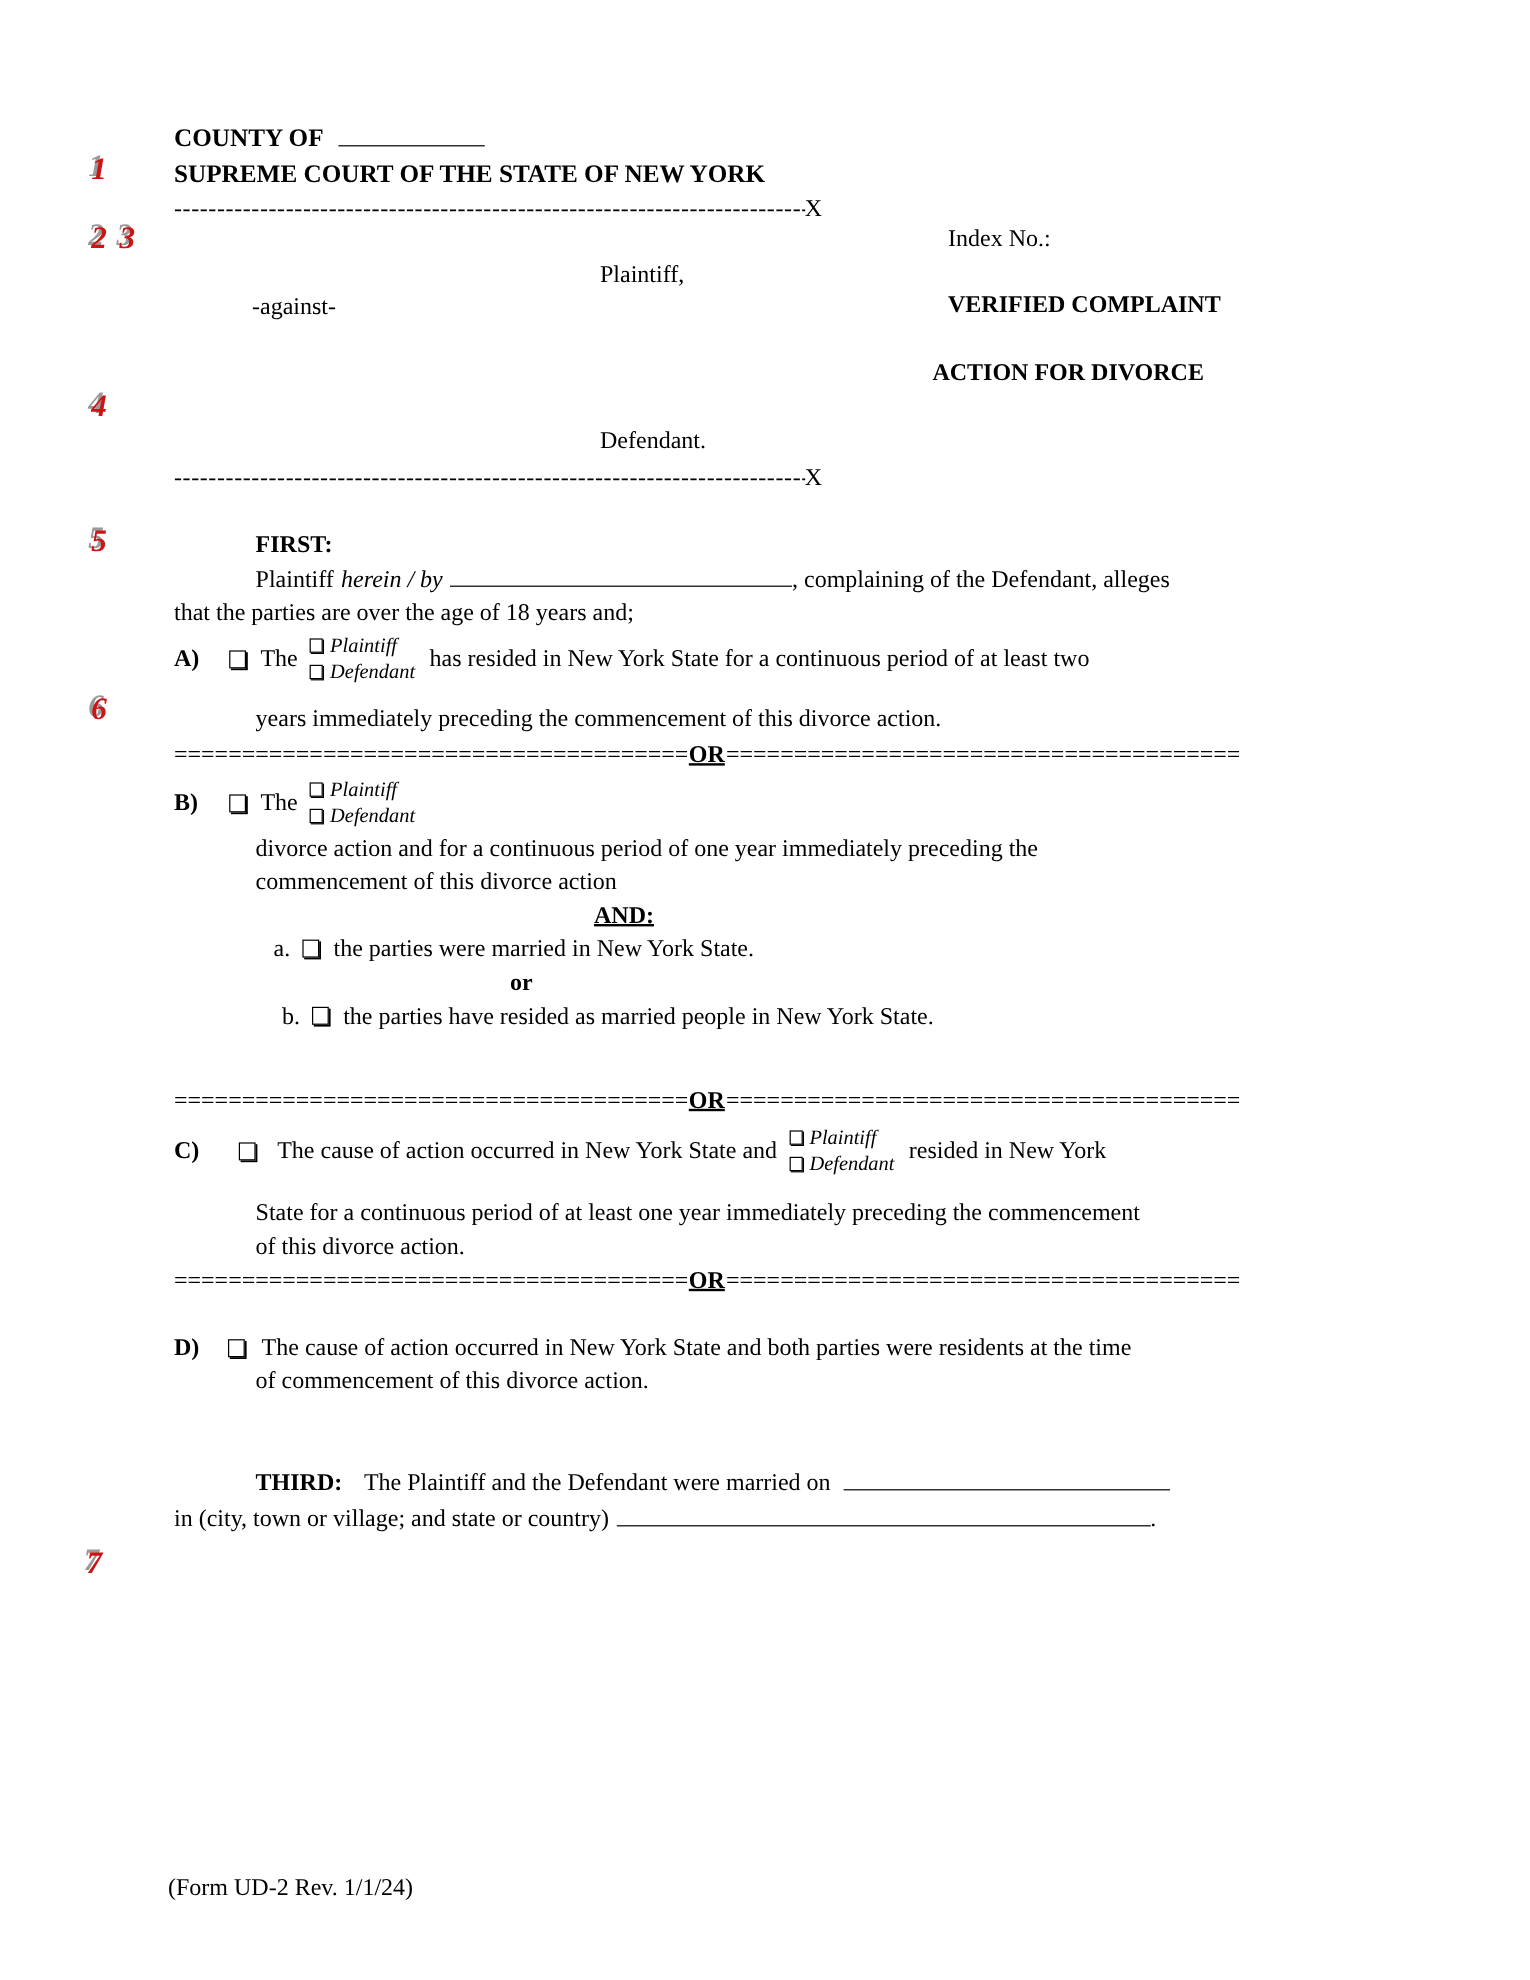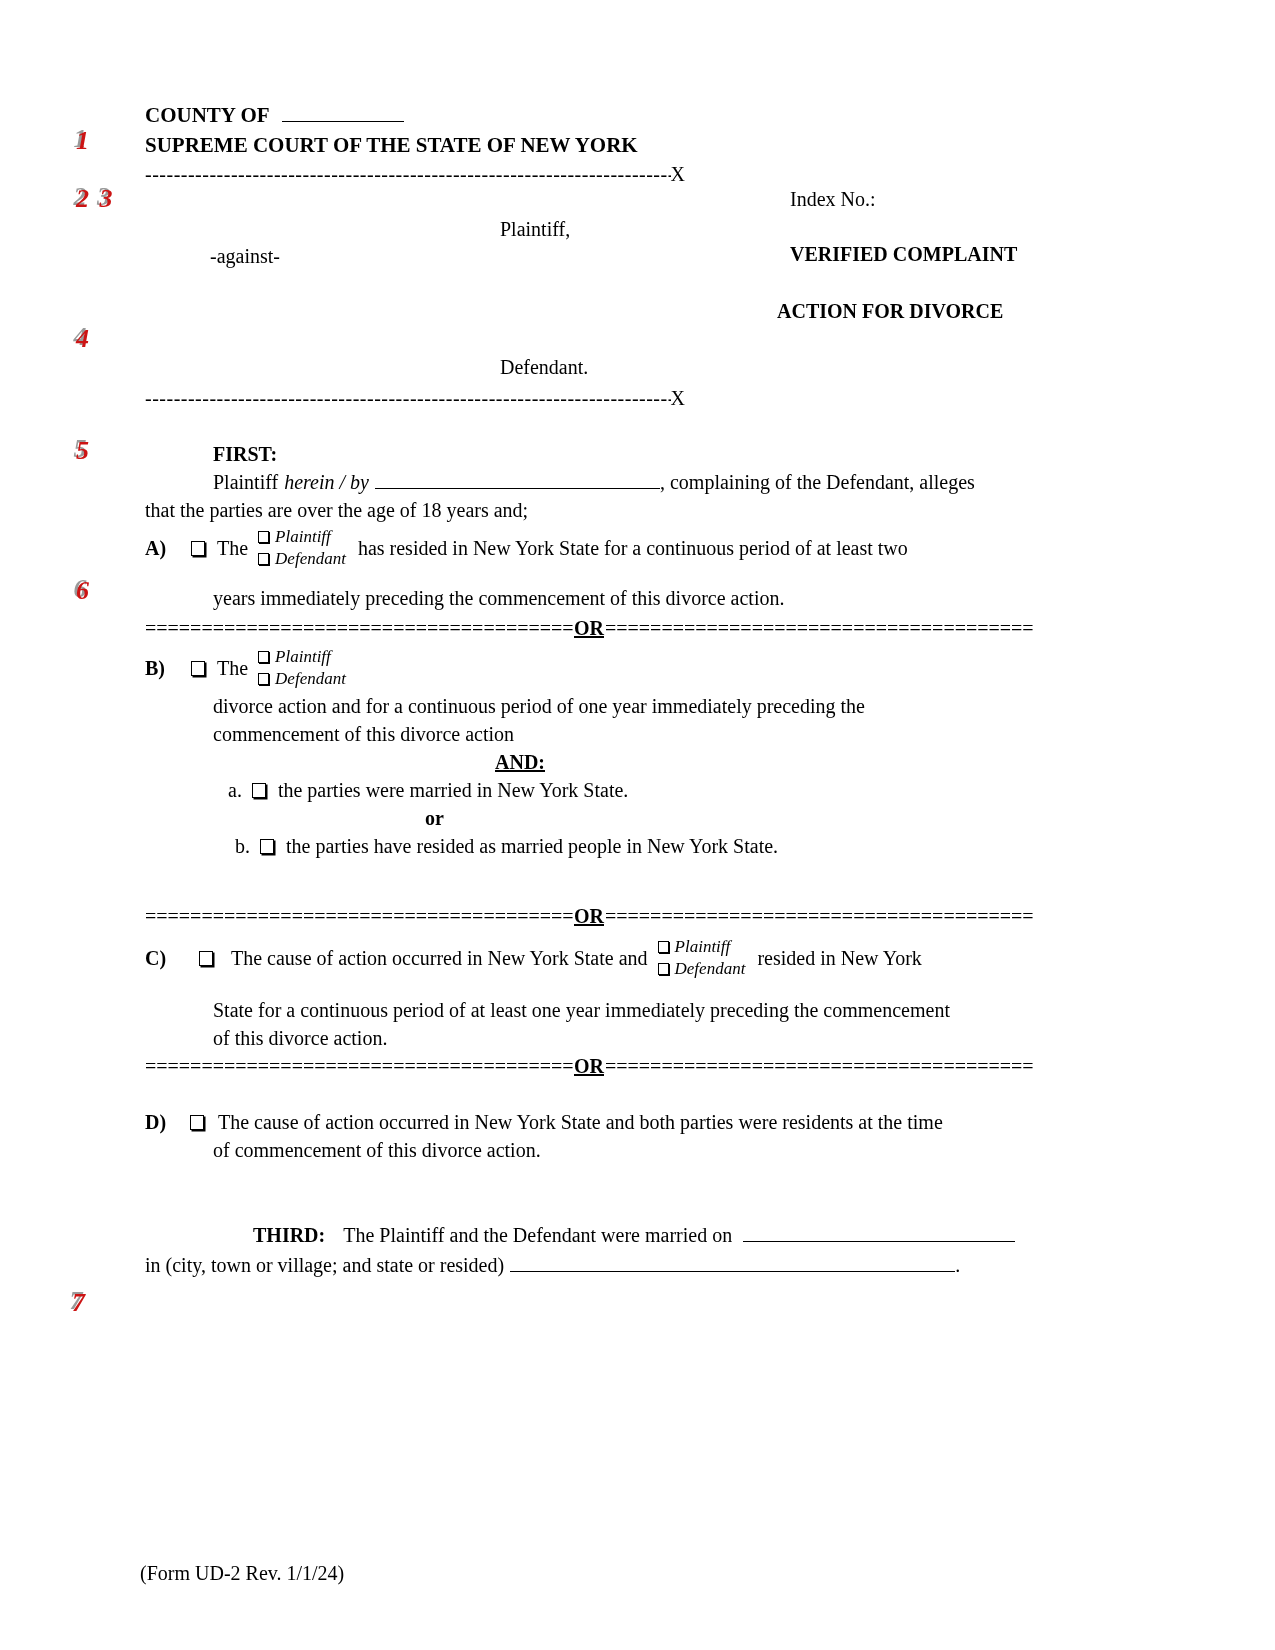--- a/index.html
+++ b/index.html
@@ -71,21 +71,21 @@
   .ab-line { line-height:28px; margin-left:83px; }
   .ab-line.b-line { margin-left:90px; }
   .ab-line .cb { margin:0 12px 0 10px; }
   .or-small { font-weight:bold; margin-left:280px; line-height:28px; }
 
   .d-row { display:flex; align-items:baseline; line-height:28px; }
   .d-row .key { font-weight:bold; width:32px; flex:none; }
   .d-row .cb { margin:0 14px 0 13px; flex:none; align-self:center; }
 
   .third-line1 { line-height:30px; margin-left:68px; }
-  .third-line1 .lbl { font-weight:bold; margin-right:18px;margin-left:40px; }
+  .third-line1 .lbl { font-weight:bold; margin-right:18px; }
   .third-line2 { line-height:30px; }
 
   .footer { position:absolute; left:140px; top:1562px; font-size:20px; }
 
   .sp-r { margin-right:6px; }
 </style>
 </head>
 <body>
 
 <div class="page">
@@ -217,19 +217,19 @@
       <span class="cb"></span>
       <span>The cause of action occurred in New York State and both parties were residents at the time</span>
     </div>
     <div class="cont">of commencement of this divorce action.</div>
 
     <div class="third-line1" style="margin-top:56px">
       <span class="lbl">THIRD:</span><span class="sp-r">The Plaintiff and the Defendant were married on</span>
       <span class="blank" style="width:272px"></span>
     </div>
     <div class="third-line2">
-      <span class="sp-r">in (city, town or village; and state or resided)</span><span class="blank" style="width:445px"></span><span>.</span>
+      <span class="sp-r">in (city, town or village; and state or country)</span><span class="blank" style="width:445px"></span><span>.</span>
     </div>
 
   </div>
 
   <div class="footer">(Form UD-2 Rev. 1/1/24)</div>
 </div>
 
 </body></html>

